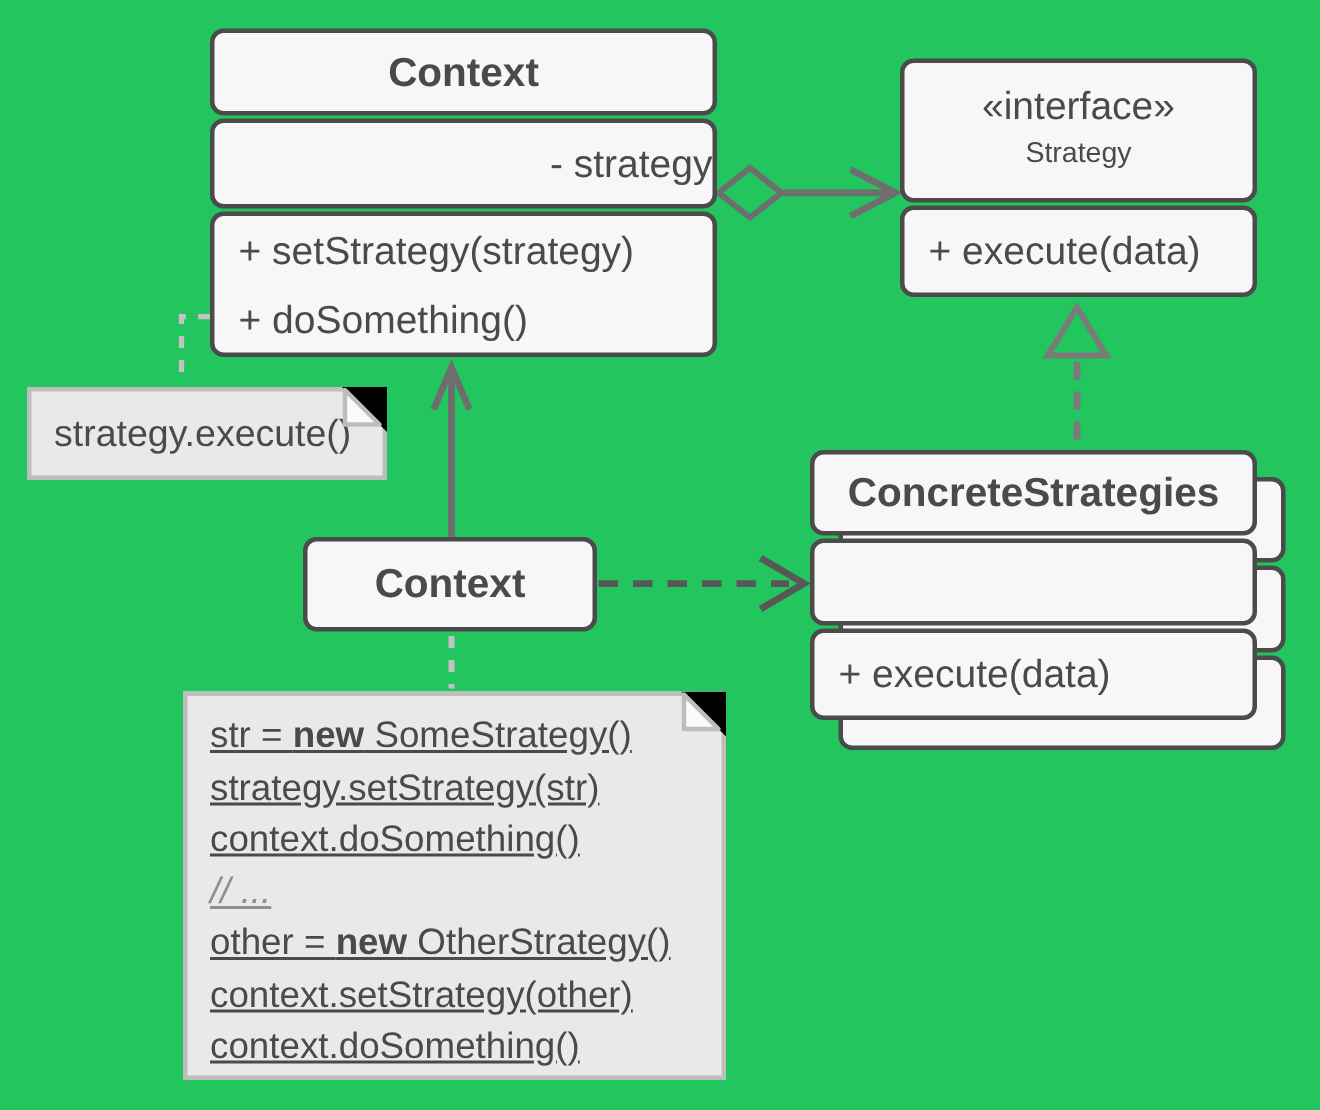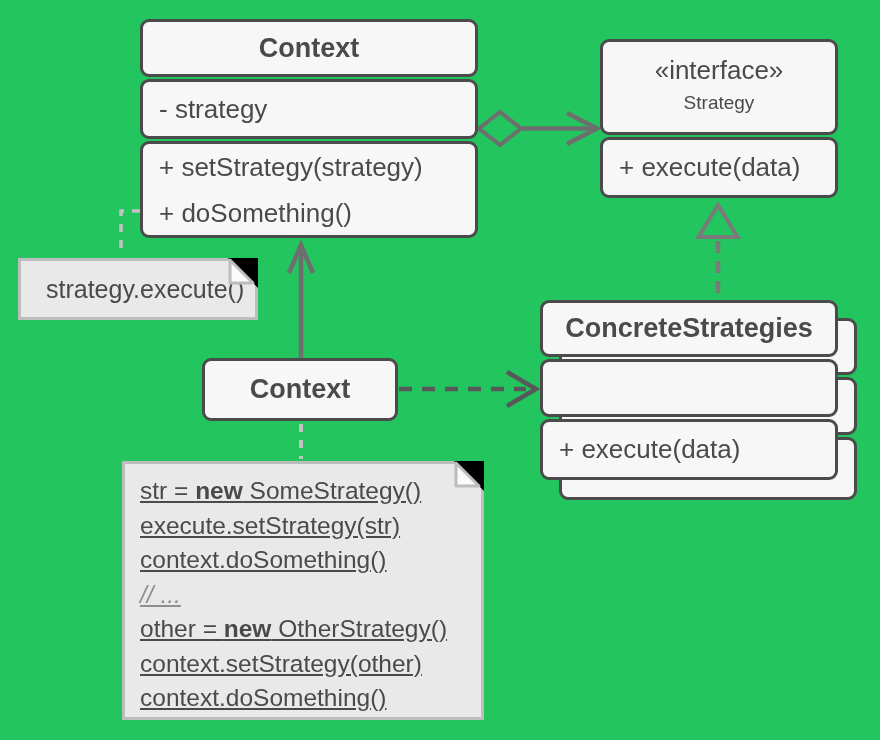--- a/index.html
+++ b/index.html
@@ -61,21 +61,21 @@
   .note .fold {
     position: absolute;
     top: -3px;
     right: -3px;
     width: 30px;
     height: 30px;
   }
   .note-single {
     display: flex;
     align-items: center;
-    padding-left: 25px;
+    padding-left: 15px;
     font-size: 25px;
   }
   .note-code {
     padding: 10px 0 0 15px;
     font-size: 24.5px;
     line-height: 34.5px;
   }
   .code-line { white-space: pre; text-decoration: underline; }
   .code-line .kw { font-weight: bold; }
   .code-line.comment { color: #8f8f8f; font-style: italic; }
@@ -108,21 +108,21 @@
       <line x1="718" y1="241" x2="718" y2="299" stroke-dasharray="12 8" stroke-width="4.5"></line>
     </g>
 
     <polyline points="140,211 121,211 121,256" stroke="#c2c2c2" fill="none" stroke-width="3.5" stroke-dasharray="8 8"></polyline>
 
     <line x1="301" y1="424" x2="301" y2="459" stroke="#c2c2c2" stroke-width="4" stroke-dasharray="8 8"></line>
   </svg>
 
   <div class="stack" style="left:140px; top:19px; width:338px;">
     <div class="comp title-comp" style="height:58px;">Context</div>
-    <div class="comp body-comp" style="height:60px;">
+    <div class="comp body-comp" style="height:60px;align-items:flex-end;">
       <div>- strategy</div>
     </div>
     <div class="comp body-comp" style="height:97px; line-height:36px;gap:10px;">
       <div>+ setStrategy(strategy)</div>
       <div>+ doSomething()</div>
     </div>
   </div>
 
   <div class="stack" style="left:600px; top:39px; width:238px;">
     <div class="comp title-comp" style="height:96px;">
@@ -155,21 +155,21 @@
   <div class="note note-single" style="left:18px; top:258px; width:240px; height:62px;">
     <span>strategy.execute()</span>
     <svg class="fold" viewBox="0 0 30 30">
       <path d="M0 0 H30 V30 Z" fill="#000"></path>
       <path d="M2 2 L25 25 L2 25 Z" fill="#fbfbfb" stroke="#bdbdbd" stroke-width="3" stroke-linejoin="round"></path>
     </svg>
   </div>
 
   <div class="note note-code" style="left:122px; top:461px; width:362px; height:259px;">
     <div class="code-line"><span>str = </span><span class="kw">new</span><span> SomeStrategy()</span></div>
-    <div class="code-line"><span>execute.setStrategy(str)</span><span class="kw"></span><span></span></div>
+    <div class="code-line"><span>strategy.setStrategy(str)</span><span class="kw"></span><span></span></div>
     <div class="code-line"><span>context.doSomething()</span><span class="kw"></span><span></span></div>
     <div class="code-line comment"><span>// ...</span><span class="kw"></span><span></span></div>
     <div class="code-line"><span>other = </span><span class="kw">new</span><span> OtherStrategy()</span></div>
     <div class="code-line"><span>context.setStrategy(other)</span><span class="kw"></span><span></span></div>
     <div class="code-line"><span>context.doSomething()</span><span class="kw"></span><span></span></div>
     <svg class="fold" viewBox="0 0 30 30">
       <path d="M0 0 H30 V30 Z" fill="#000"></path>
       <path d="M2 2 L25 25 L2 25 Z" fill="#fbfbfb" stroke="#bdbdbd" stroke-width="3" stroke-linejoin="round"></path>
     </svg>
   </div>

